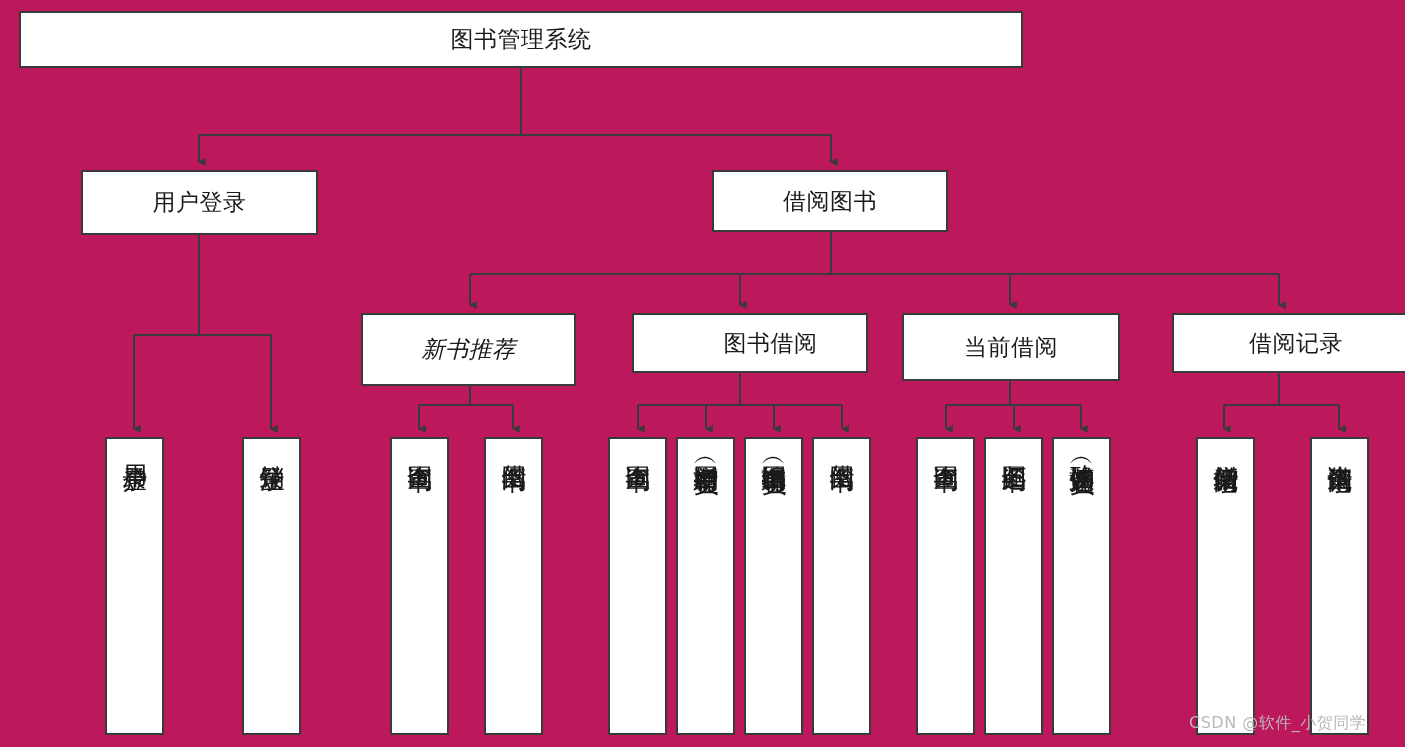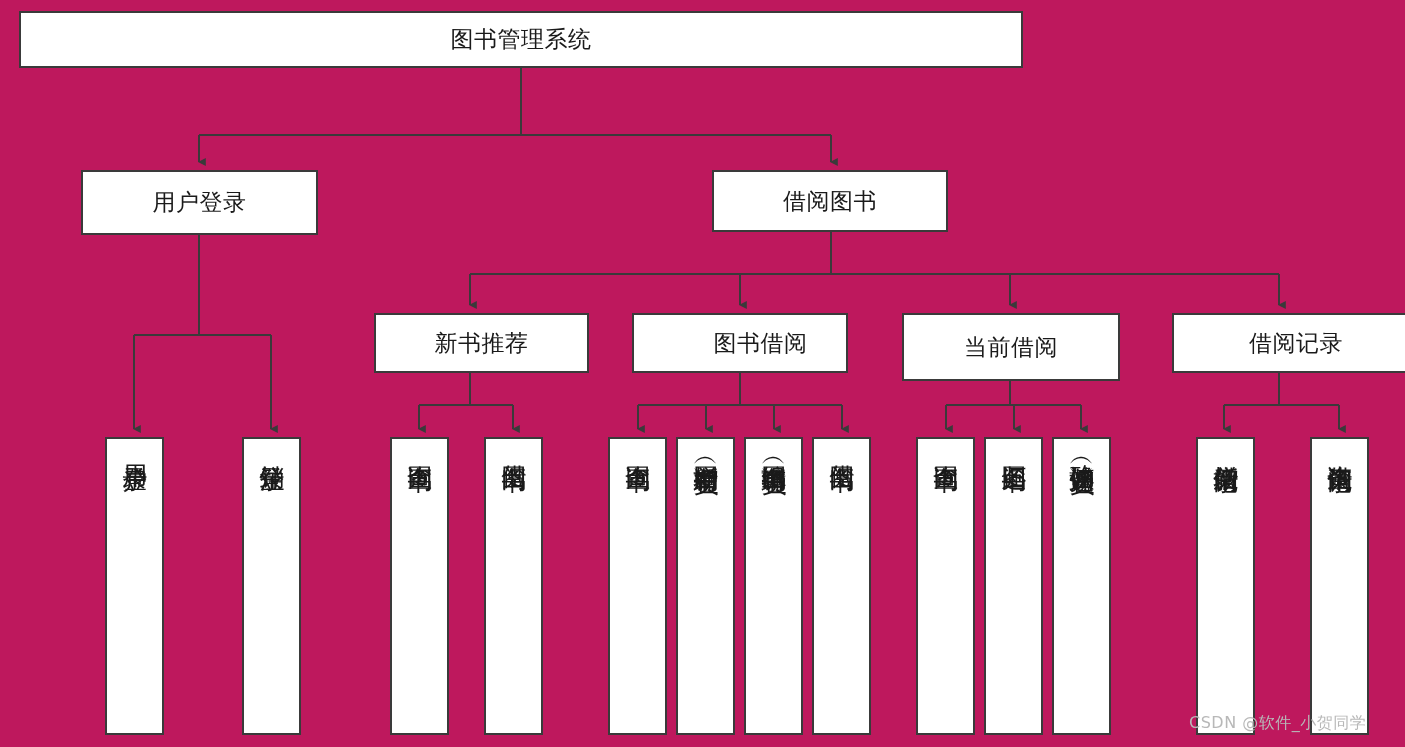--- a/index.html
+++ b/index.html
@@ -129,24 +129,24 @@
     <span class="label">图书管理系统</span>
   </div>
 
   <div class="node node-h" style="left:81px; top:170px; width:237px; height:65px;">
     <span class="label">用户登录</span>
   </div>
   <div class="node node-h" style="left:712px; top:170px; width:236px; height:62px;">
     <span class="label">借阅图书</span>
   </div>
 
-  <div class="node node-h" style="left:374px; top:313px; width:215px; height:60px;">
+  <div class="node node-h" style="left:361px; top:313px; width:215px; height:73px;font-style:italic;">
     <span class="label">新书推荐</span>
   </div>
-  <div class="node node-h" style="left:632px; top:313px; width:216px; height:60px;padding-left:41px;">
+  <div class="node node-h" style="left:632px; top:313px; width:236px; height:60px;padding-left:41px;">
     <span class="label">图书借阅</span>
   </div>
   <div class="node node-h" style="left:902px; top:313px; width:218px; height:68px;">
     <span class="label">当前借阅</span>
   </div>
   <div class="node node-h" style="left:1172px; top:313px; width:248px; height:60px;">
     <span class="label">借阅记录</span>
   </div>
 
   <div class="node node-v" style="left:105px; top:437px; width:59px; height:298px;">

